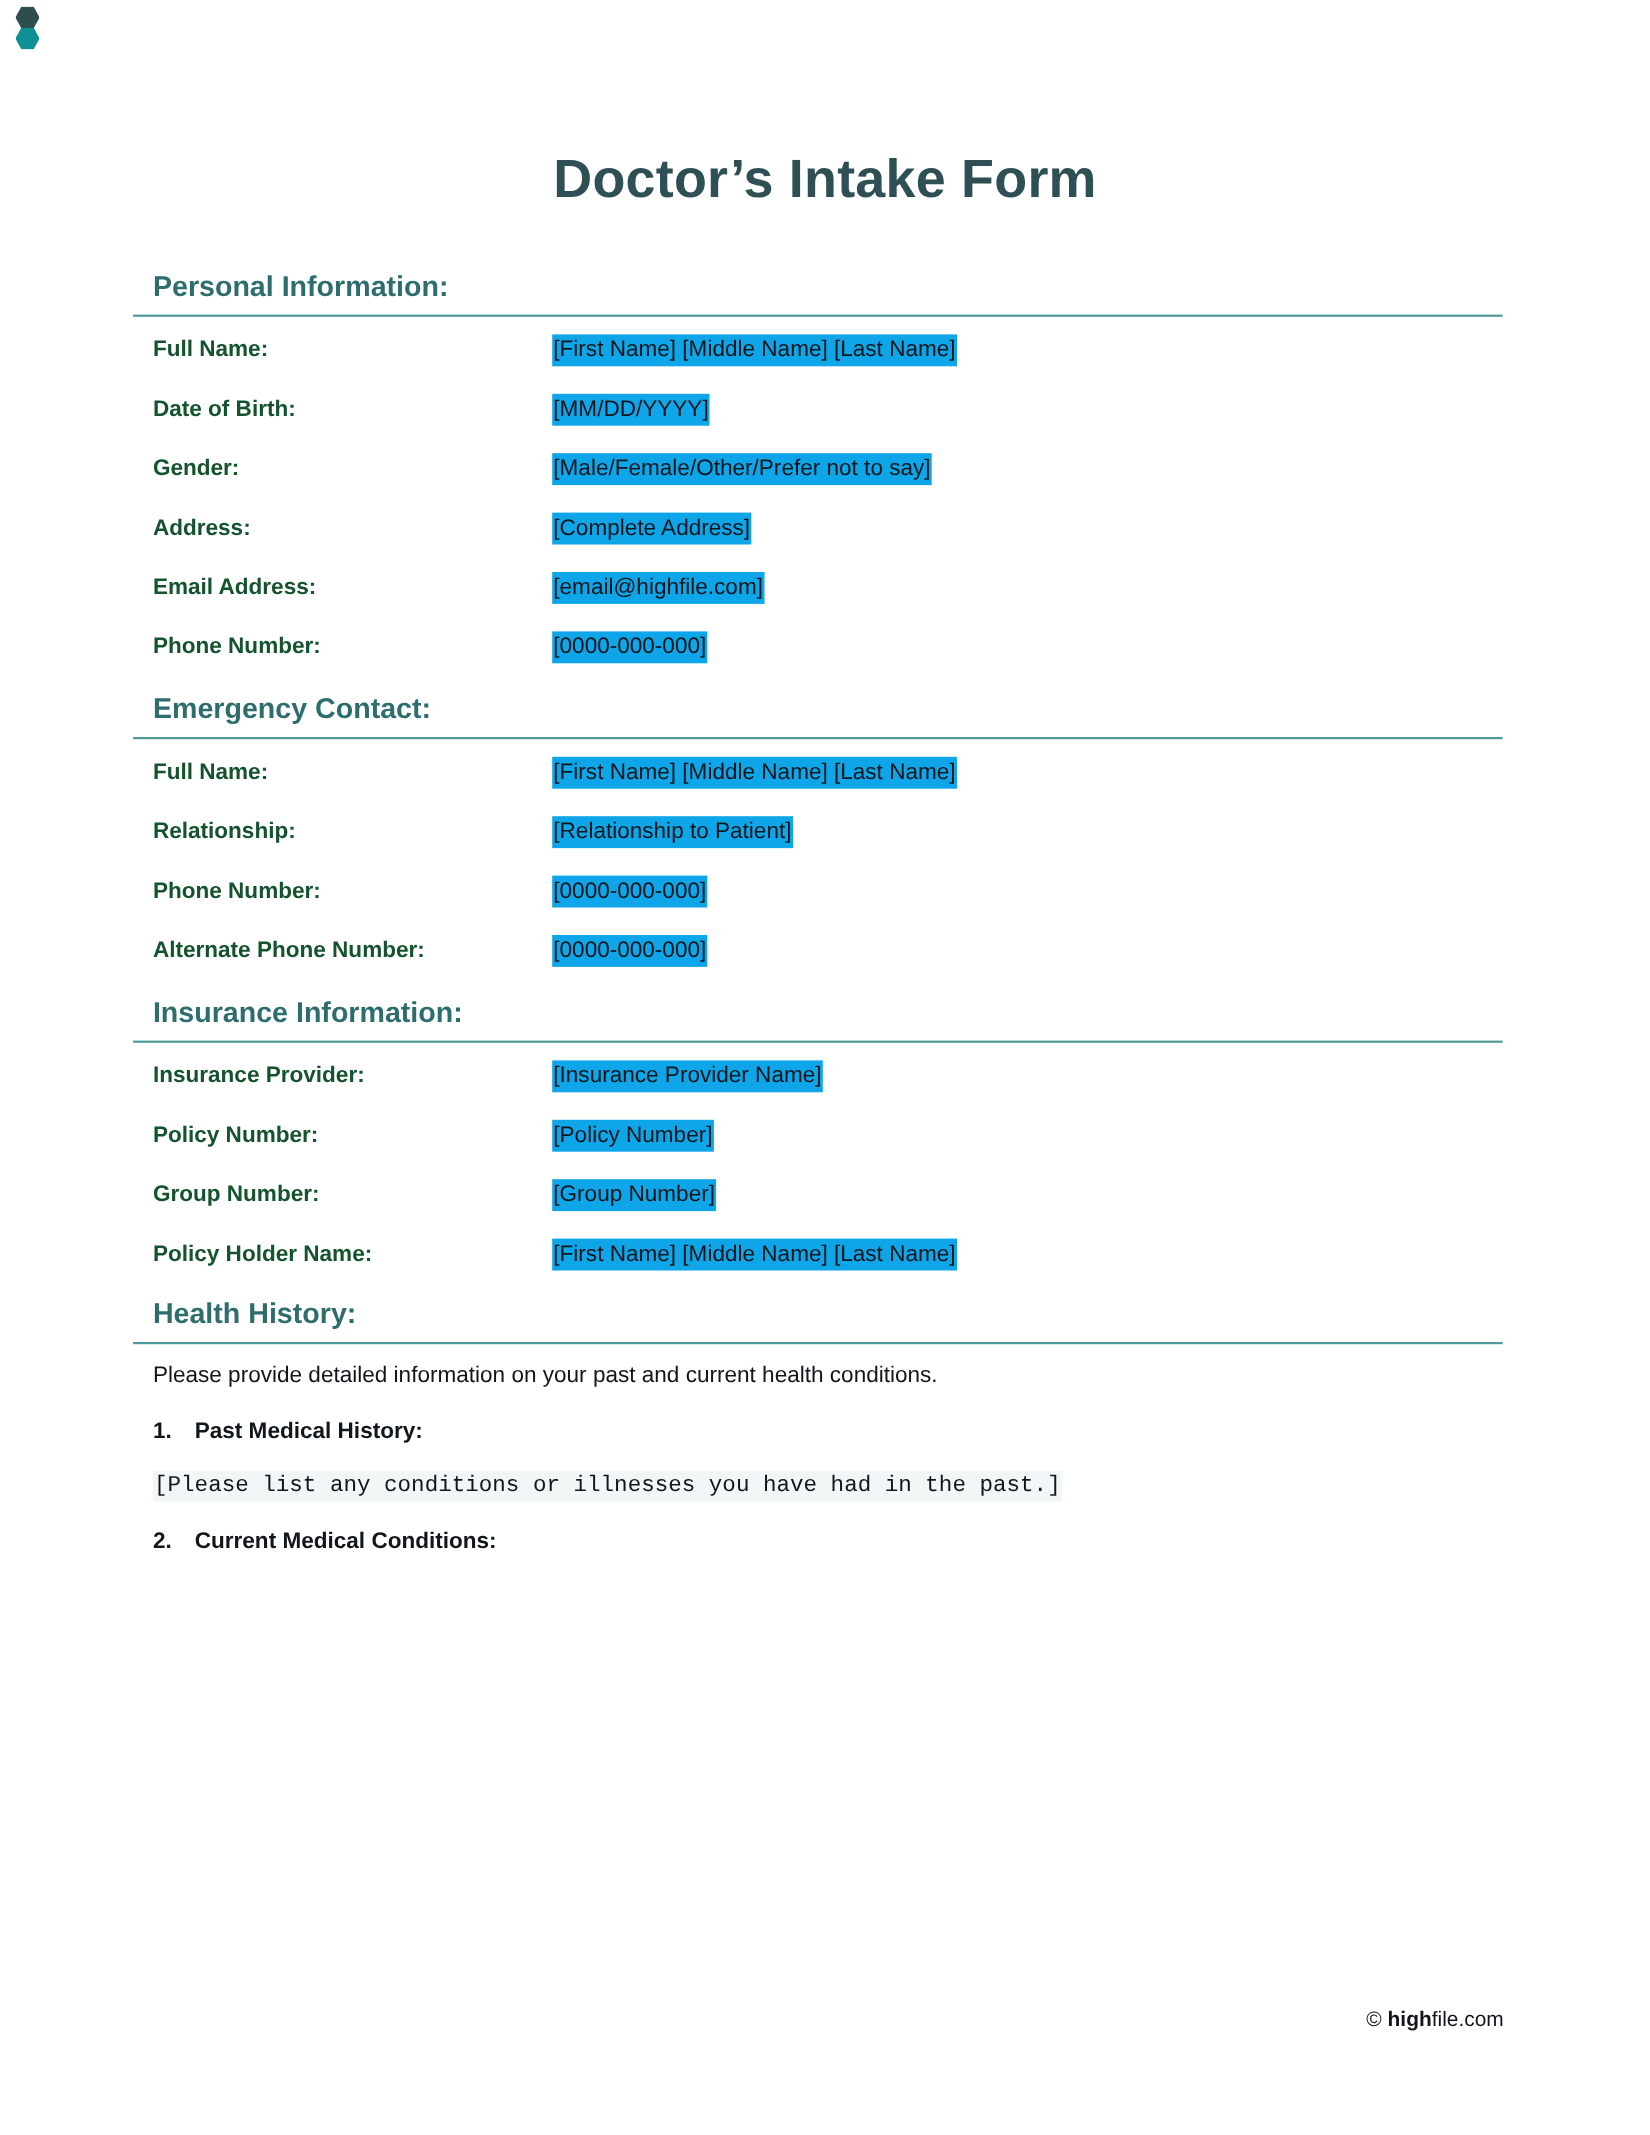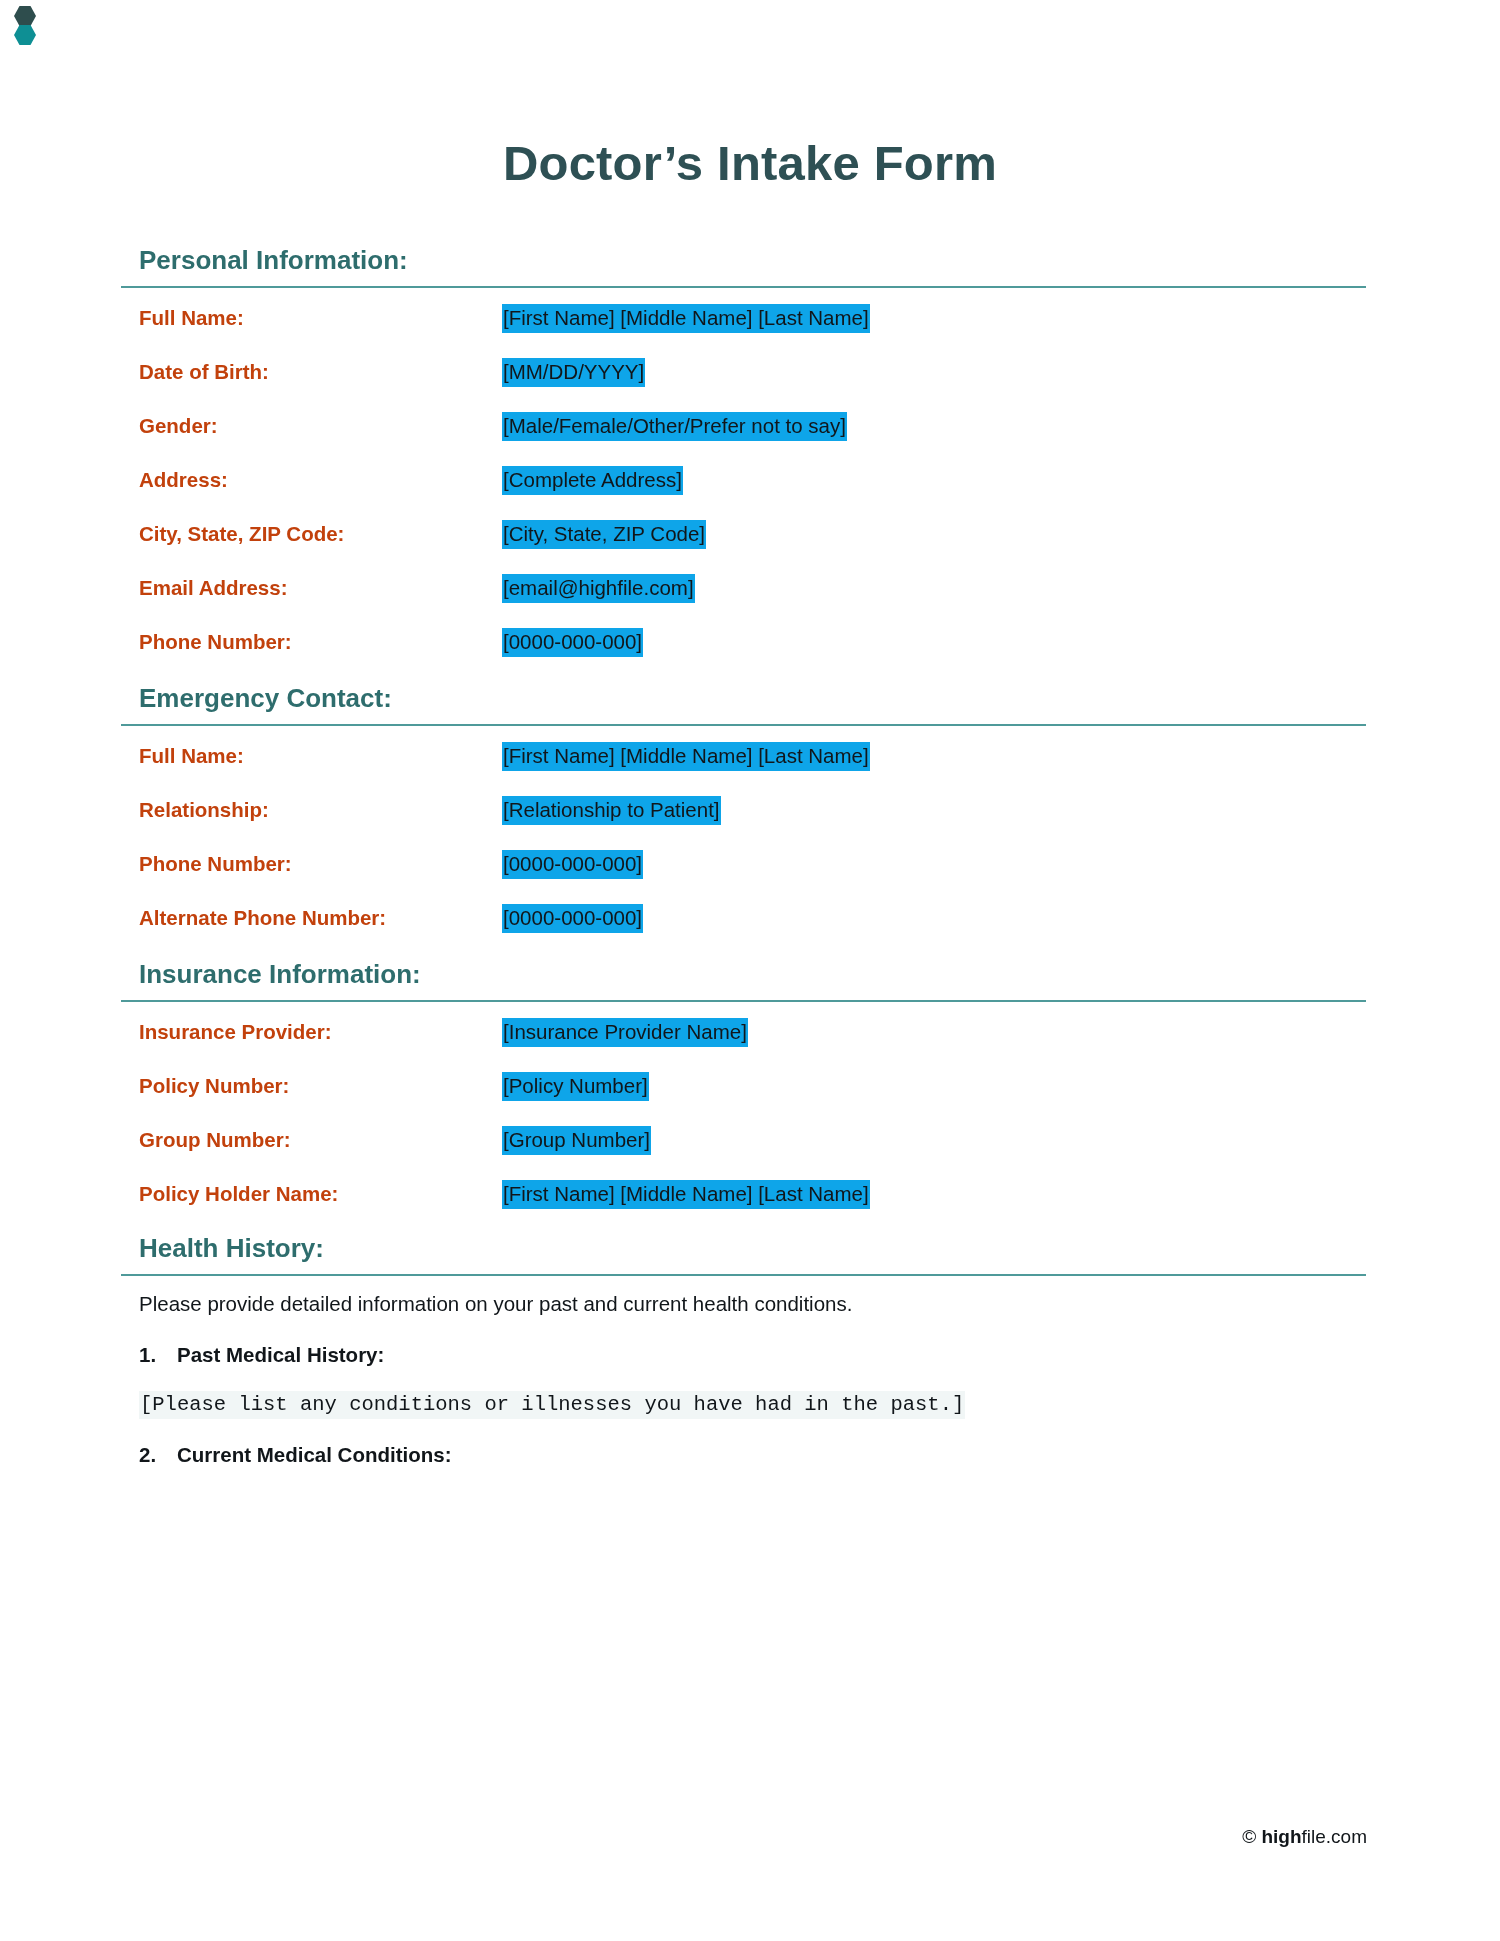--- a/index.html
+++ b/index.html
@@ -86,21 +86,21 @@
     padding: 0 0 0 18px;
     margin-bottom: 25px;
   }
   .field-row:last-child { margin-bottom: 6px; }
 
   .field-label {
     width: 363px;
     flex: 0 0 363px;
     font-size: 20.5px;
     font-weight: bold;
-    color: #c2410c;
+    color: #14532d;
   }
   .field-value {
     font-size: 20.5px;
     font-weight: normal;
     color: #11161a;
     background: #0ea5e9;
     padding: 2px 1px 3px 1px;
   }
 
   
@@ -172,24 +172,20 @@
       </div>
       <div class="field-row">
         <div class="field-label">Gender:</div>
         <div class="field-value">[Male/Female/Other/Prefer not to say]</div>
       </div>
       <div class="field-row">
         <div class="field-label">Address:</div>
         <div class="field-value">[Complete Address]</div>
       </div>
       <div class="field-row">
-        <div class="field-label">City, State, ZIP Code:</div>
-        <div class="field-value">[City, State, ZIP Code]</div>
-      </div>
-      <div class="field-row">
         <div class="field-label">Email Address:</div>
         <div class="field-value">[email@highfile.com]</div>
       </div>
       <div class="field-row">
         <div class="field-label">Phone Number:</div>
         <div class="field-value">[0000-000-000]</div>
       </div>
     </div>
 
     <div class="section">

